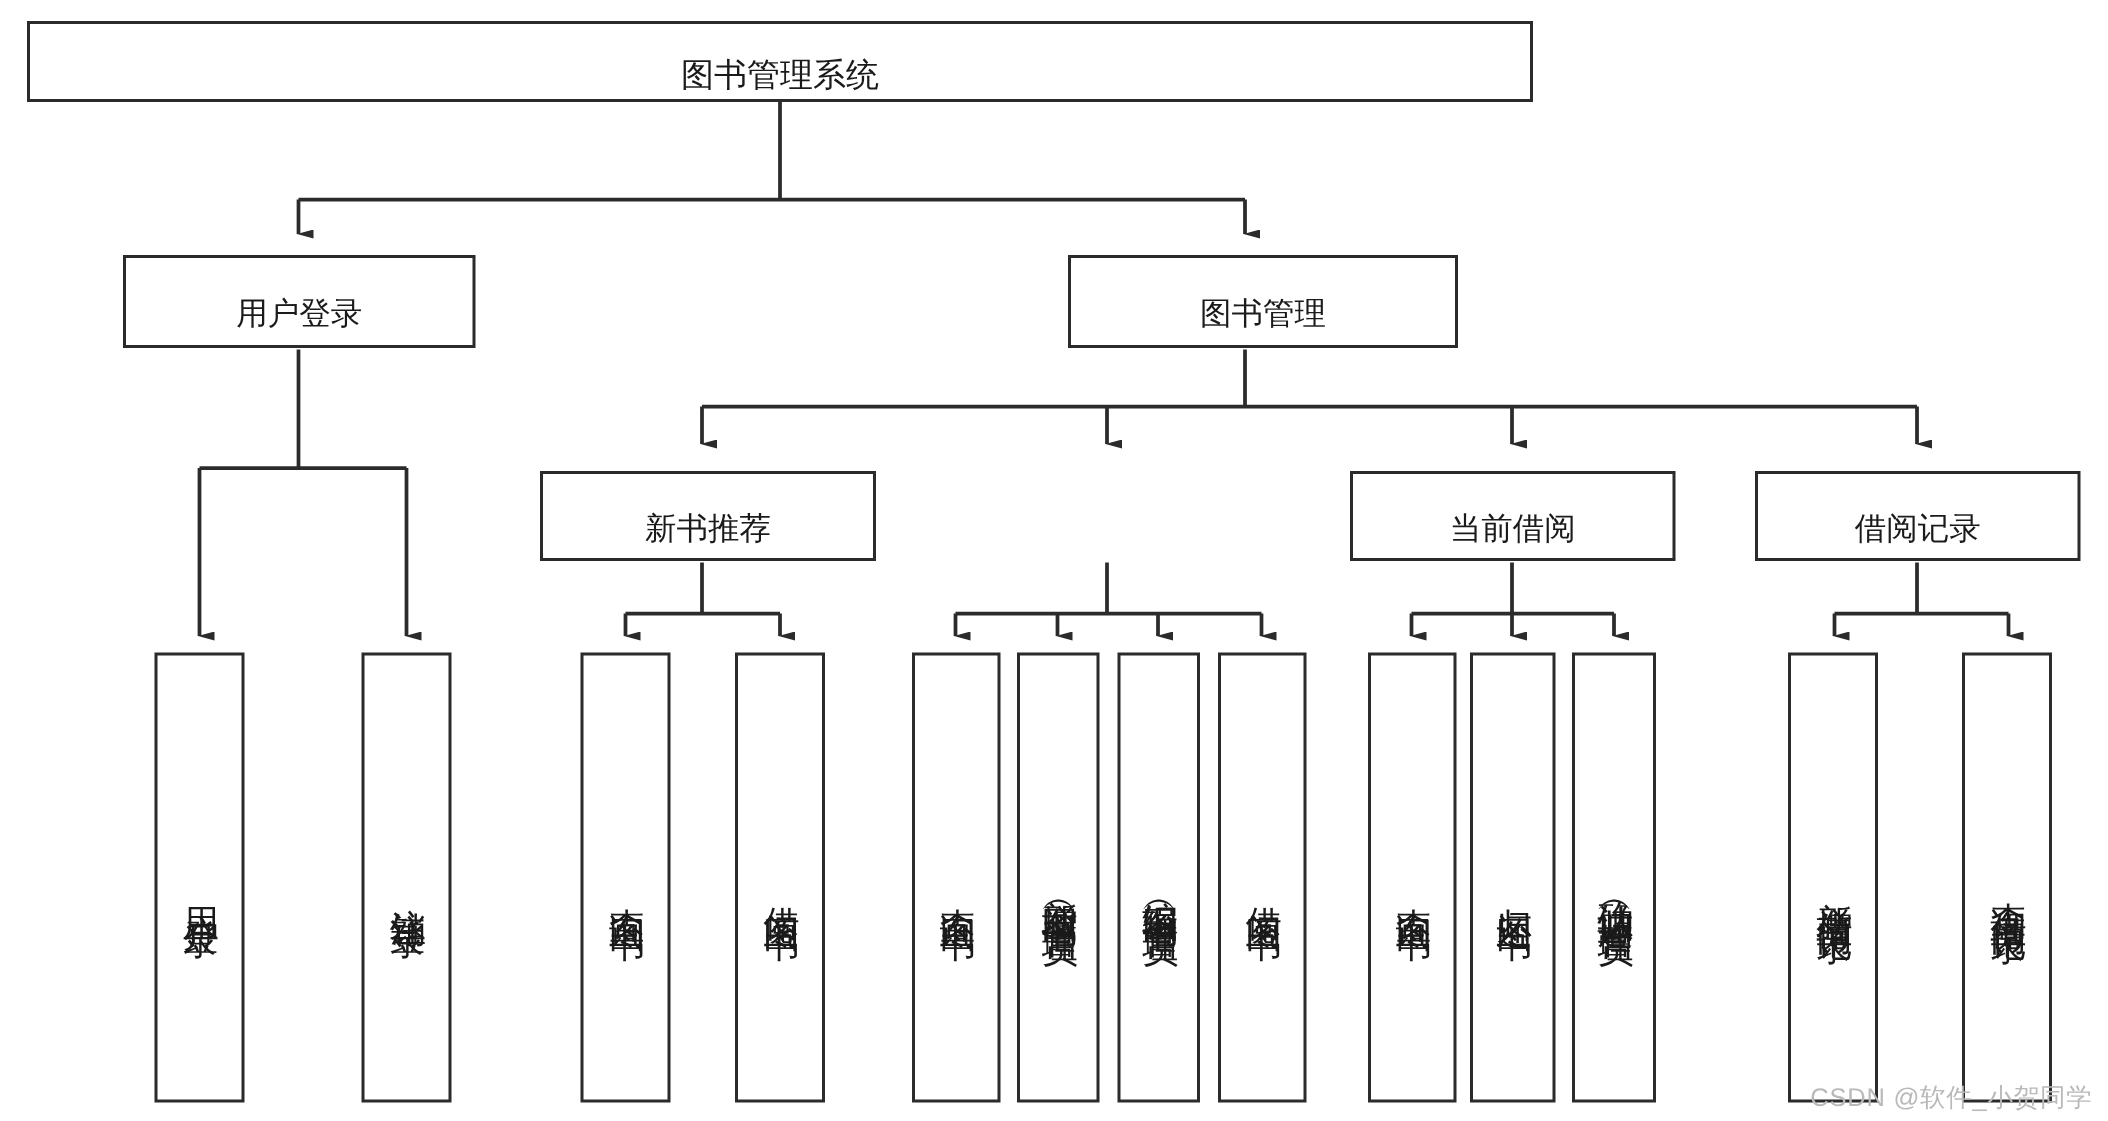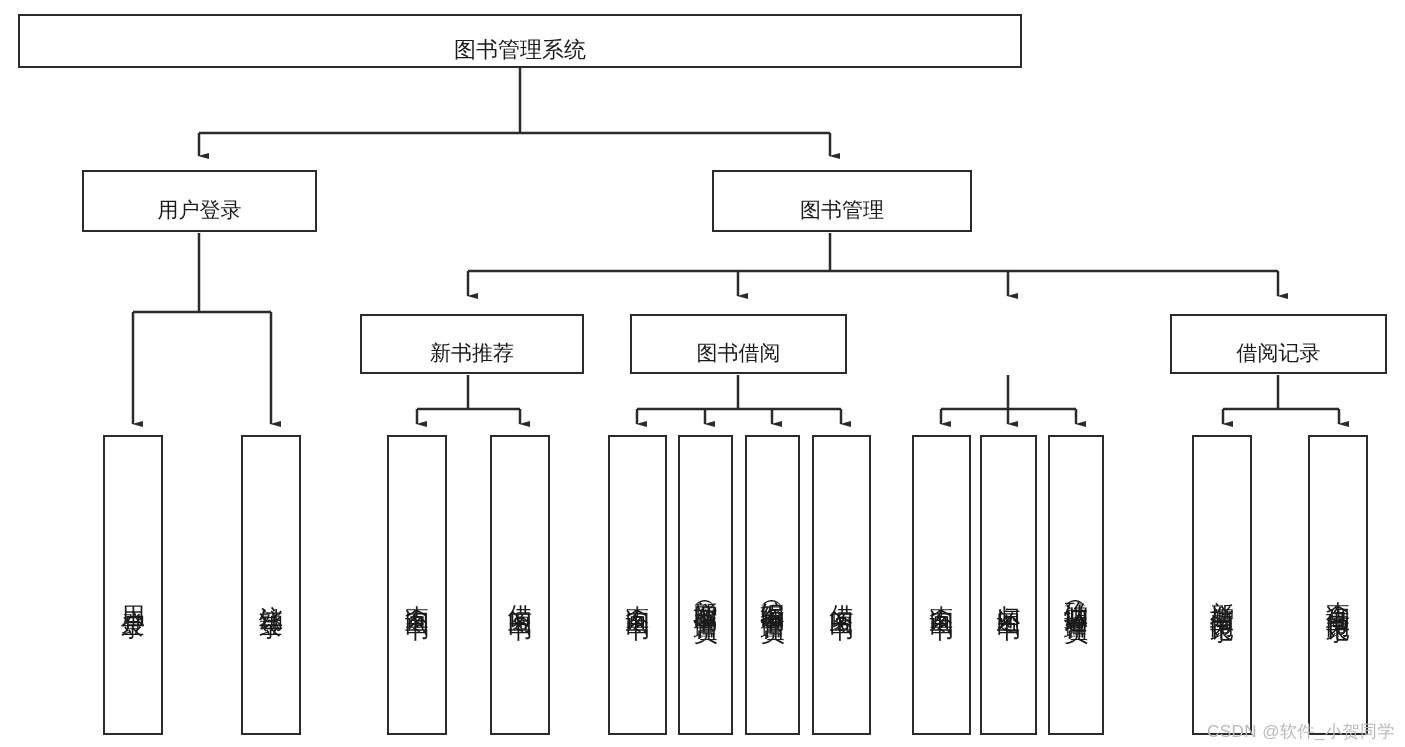--- a/index.html
+++ b/index.html
@@ -121,22 +121,22 @@
   <div class="node h" style="left:82px;top:170px;width:235px;height:62px;">
     <span class="lbl">用户登录</span>
   </div>
   <div class="node h" style="left:712px;top:170px;width:260px;height:62px;">
     <span class="lbl">图书管理</span>
   </div>
 
   <div class="node h" style="left:360px;top:314px;width:224px;height:60px;">
     <span class="lbl">新书推荐</span>
   </div>
-  <div class="node h" style="left:630px;top:314px;width:217px;height:60px;">
-    <span class="lbl">图书借阅</span>
+  <div class="node h" style="left:900px;top:314px;width:217px;height:60px;">
+    <span class="lbl">当前借阅</span>
   </div>
   <div class="node h" style="left:1170px;top:314px;width:217px;height:60px;">
     <span class="lbl">借阅记录</span>
   </div>
 
   <div class="node v" style="left:103px;top:435px;width:60px;height:300px;">
     <span class="lbl">用户登录</span>
   </div>
   <div class="node v" style="left:241px;top:435px;width:60px;height:300px;">
     <span class="lbl">注销登录</span>

